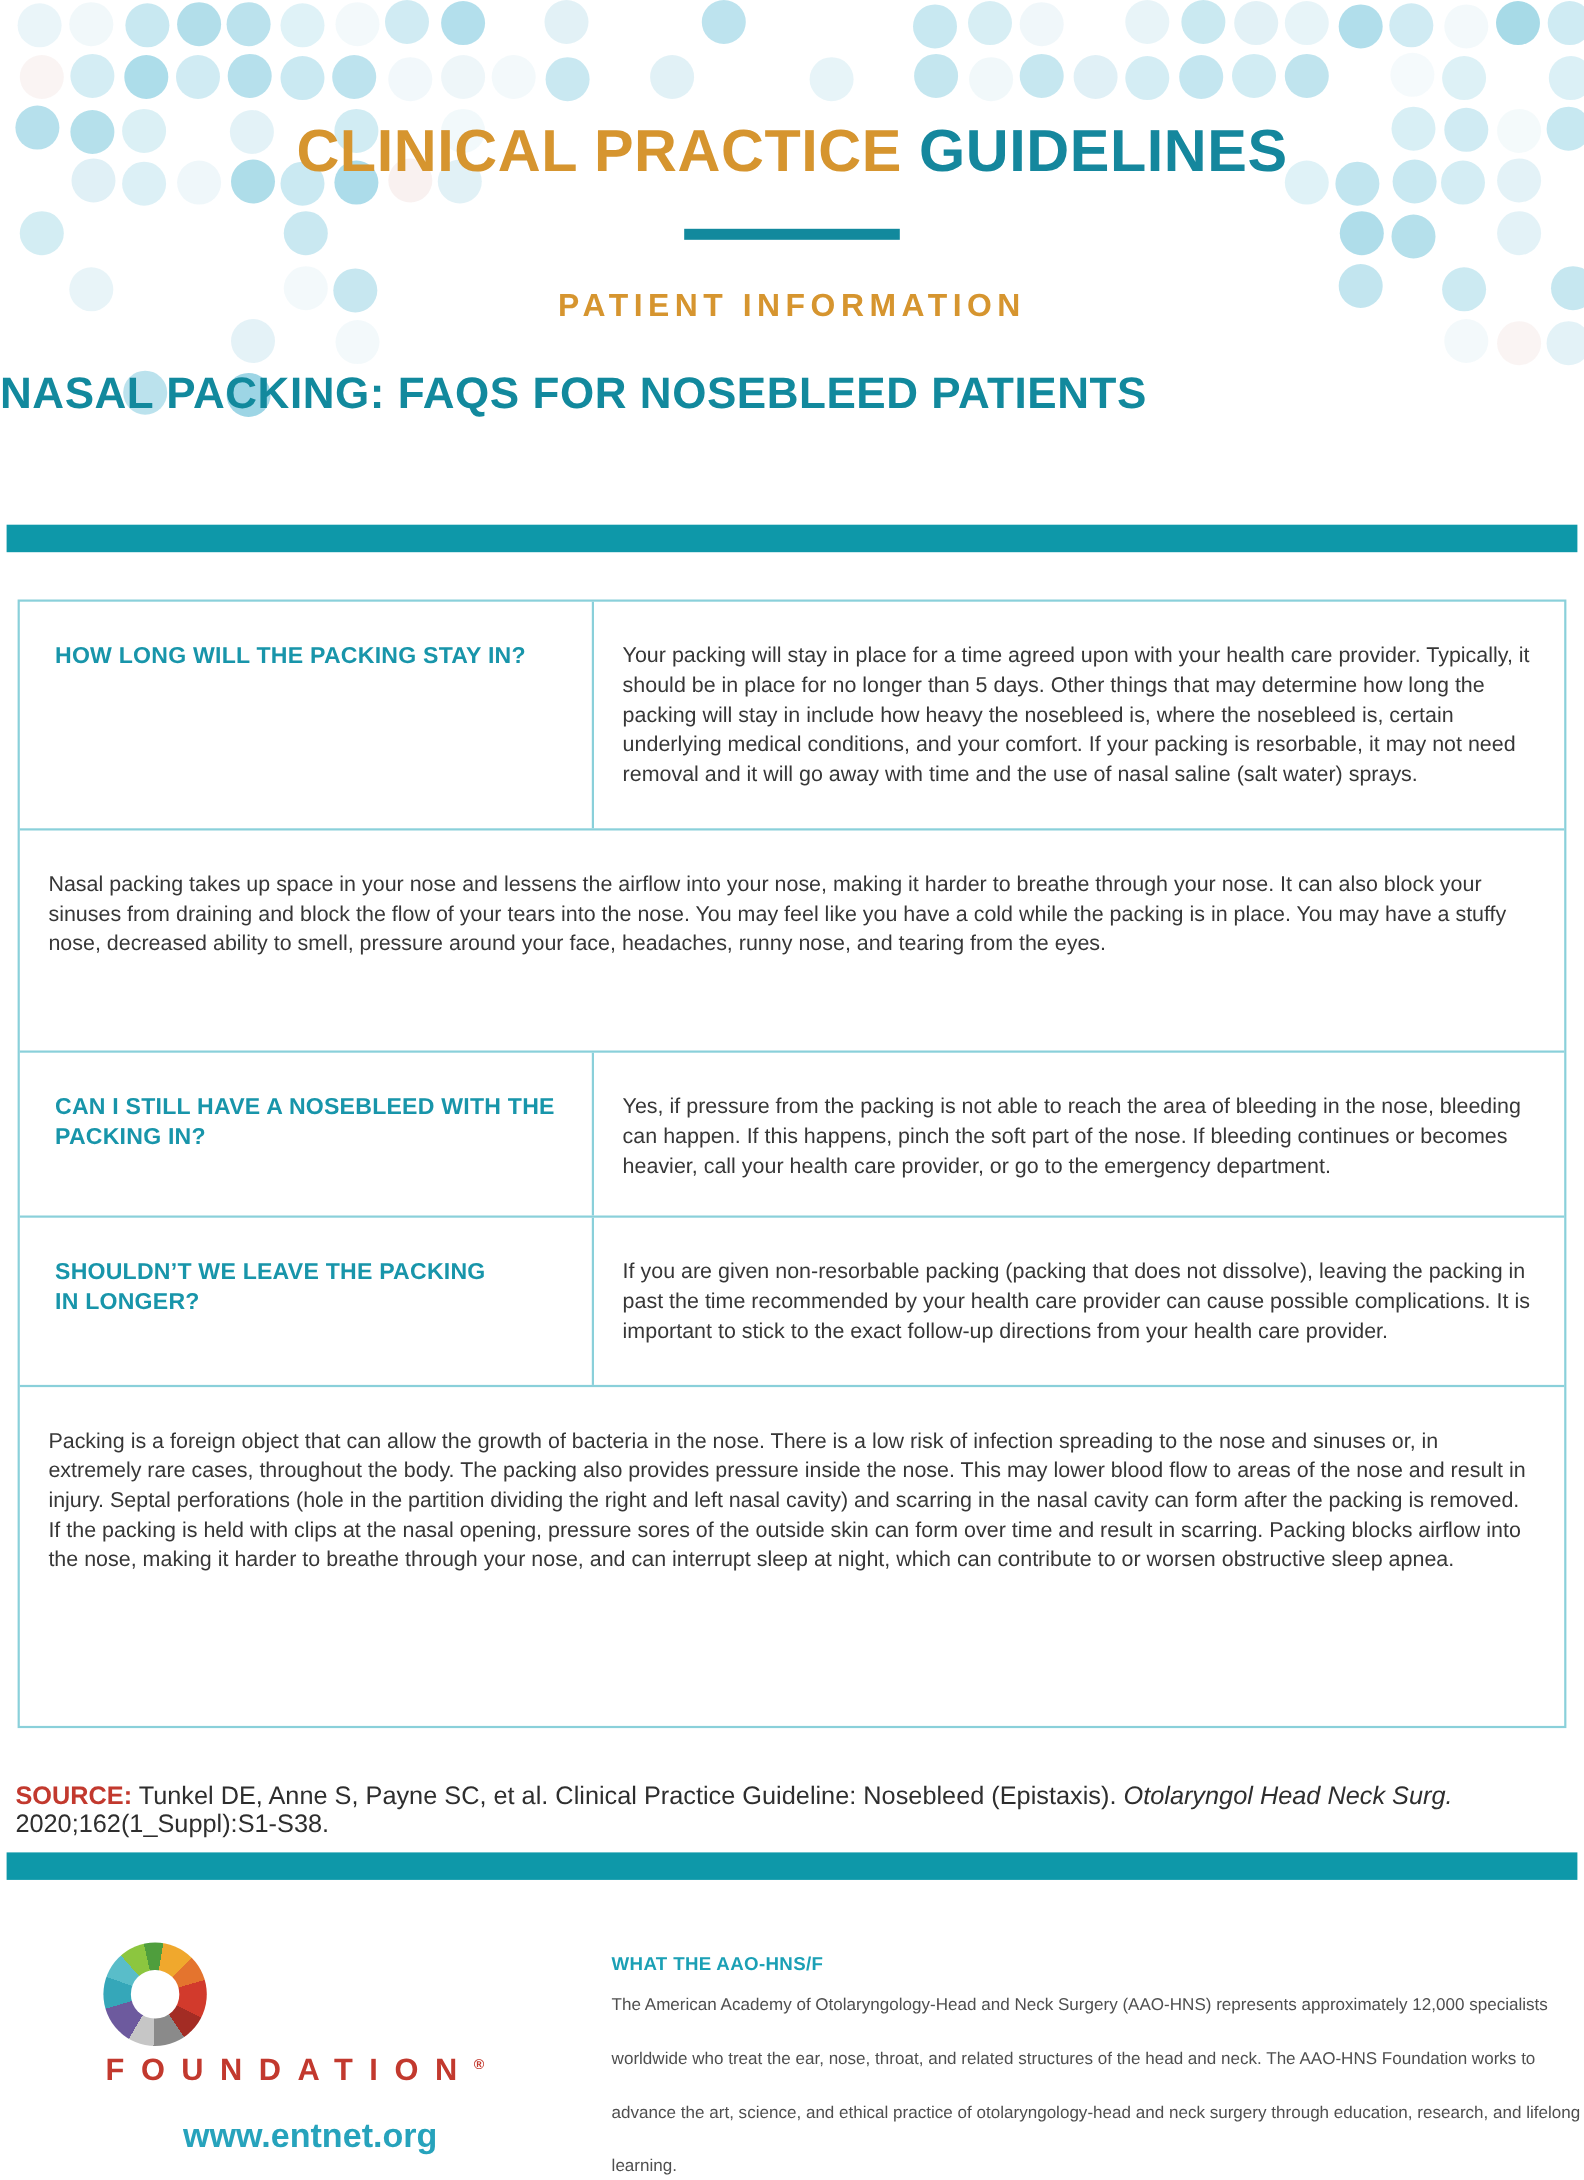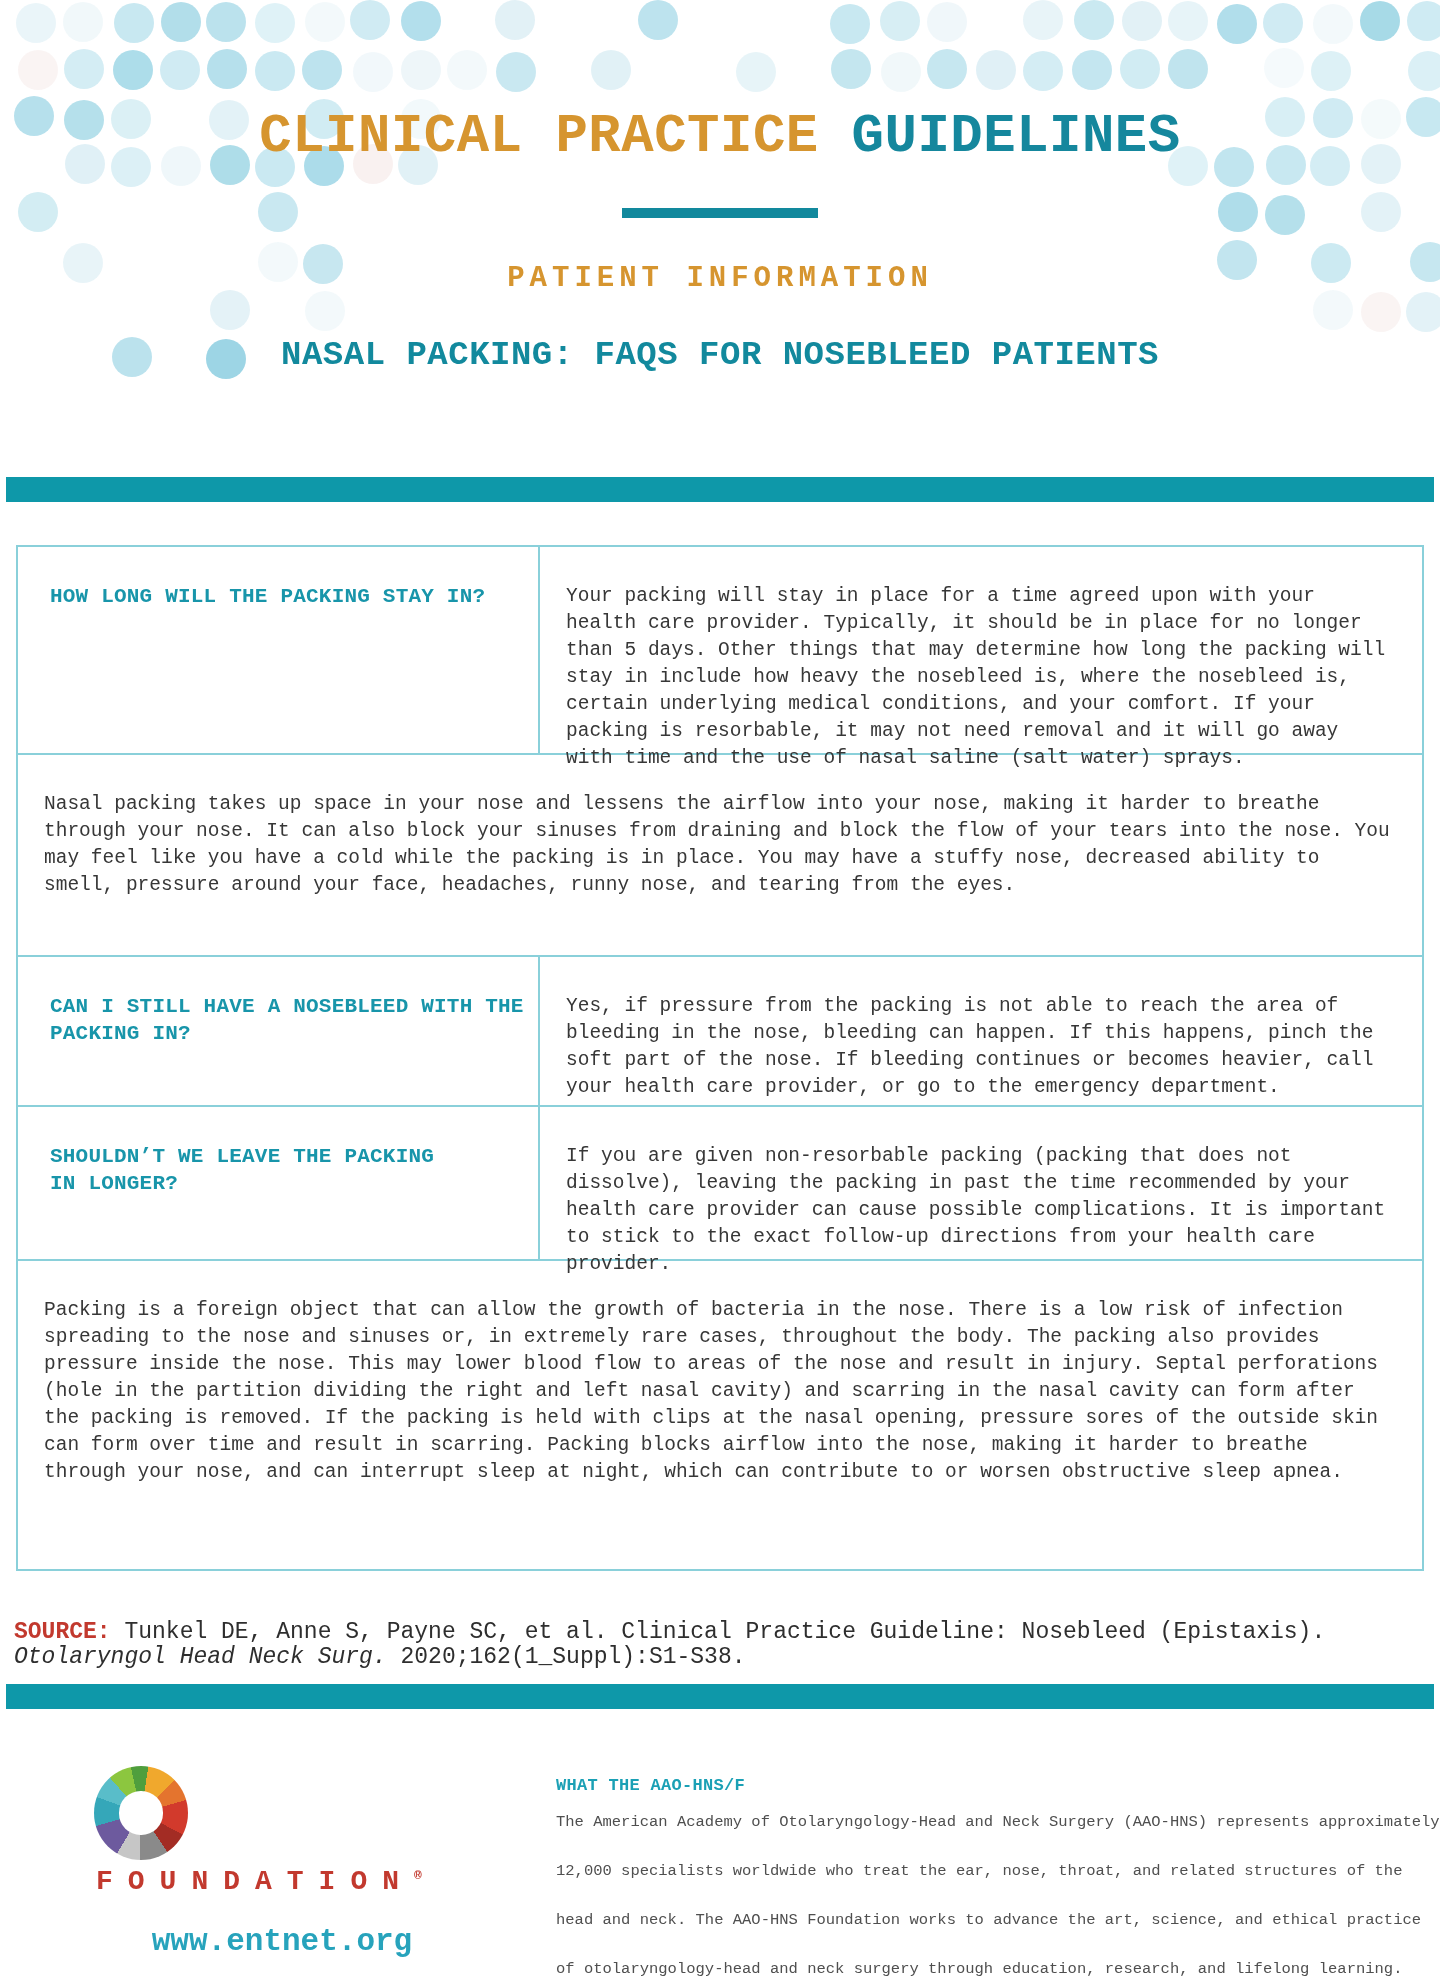--- a/index.html
+++ b/index.html
@@ -1,38 +1,38 @@
 <!DOCTYPE html>
 <html><head>
 <meta charset="utf-8">
 <style>
   html,body{margin:0;padding:0;background:#fff;}
   .page{
     position:relative; width:1440px; height:1982px; background:#ffffff;
-    overflow:hidden; font-family:Liberation Mono, monospace;
+    overflow:hidden; font-family:Liberation Sans, sans-serif;
   }
   
   .dots{position:absolute; left:0; top:0; width:1440px; height:460px; z-index:0;}
   .dot{position:absolute; border-radius:50%;}
   
   .hdr{position:absolute; left:0; top:0; width:1440px; z-index:1;}
   .title{
     position:absolute; top:106px; left:0; width:1440px; text-align:center;
     font-size:54px; font-weight:700; letter-spacing:0.5px; white-space:nowrap;
   }
   .title .t-orange{color:#D6952F;}
   .title .t-teal{color:#15879D;}
   .title-divider{position:absolute; top:208px; left:622px; width:196px; height:10px; background:#12899D;}
   .subtitle{
     position:absolute; top:262px; left:0; width:1440px; text-align:center;
     font-size:29px; font-weight:600; letter-spacing:5px; color:#D6952F;
   }
   .doc-title{
-    position:absolute; top:336px; left:0; width:1440px; text-align:center;
-    font-size:34px; font-weight:700; letter-spacing:0.5px; color:#12899D; white-space:nowrap;
+    position:absolute; top:336px; left:0; width:1440px; text-align:left;
+    font-size:40px; font-weight:700; letter-spacing:0.5px; color:#12899D; white-space:nowrap;
   }
   
   .bar{position:absolute; left:6px; width:1428px; height:25px; background:#0E98A9; z-index:1;}
   .bar-top{top:477px;}
   .bar-bottom{top:1684px;}
   
   .faq-table{
     position:absolute; top:545px; left:16px; width:1408px; z-index:1;
     border:2px solid #8AD0DA; box-sizing:border-box; background:#fff;
   }

